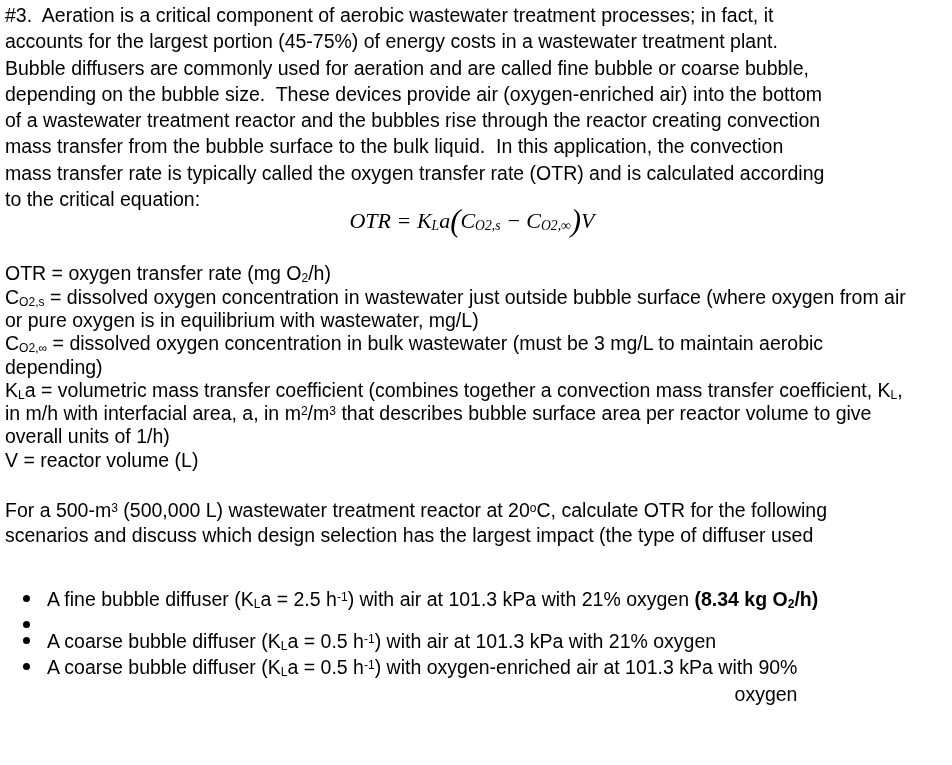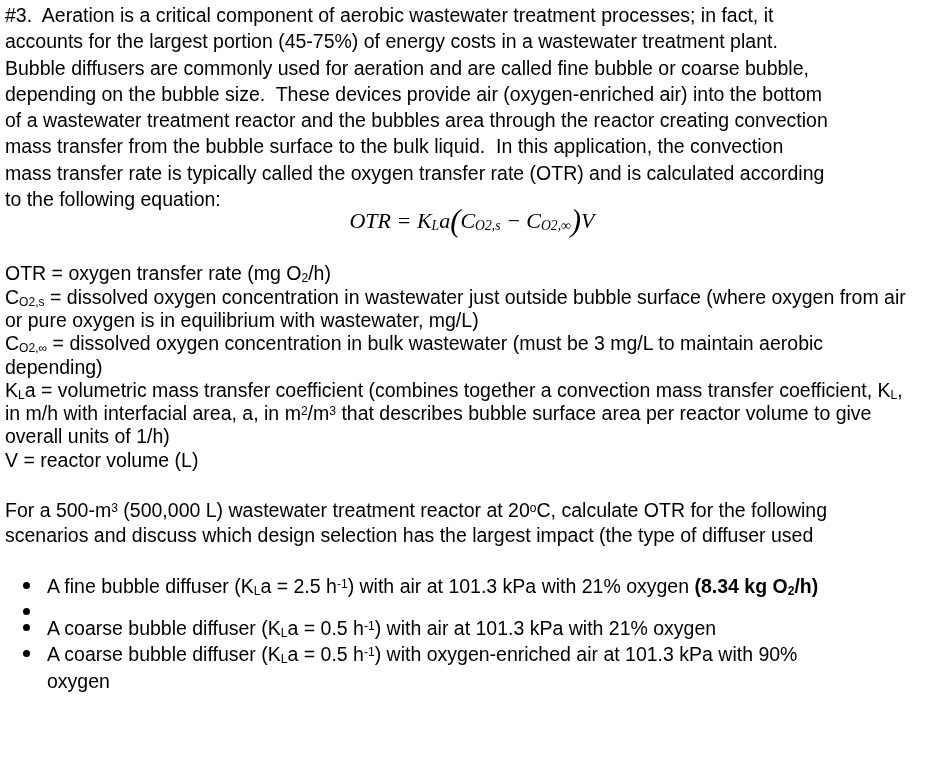--- a/index.html
+++ b/index.html
@@ -18,21 +18,21 @@
     margin-top: -8px;
     text-align: center;
     font-family: "Liberation Serif", "DejaVu Serif", serif;
     font-style: italic;
     font-size: 22px;
   }
   .defs { margin-top: 24px; }
   .defs .line { line-height: 23.3px; }
   .scenario { margin-top: 26px; }
   .scenario .line { line-height: 25.4px; }
-  .bullets { margin-top: 24px; }
+  .bullets { margin-top: 37px; text-align: right; }
   .bullet-item { display: flex; align-items: flex-start; }
   .bullet-dot {
     flex: none;
     width: 7px; height: 7px;
     border-radius: 50%;
     background: #000000;
     margin-left: 18px;
     margin-top: 9px;
   }
   .bullet-text { margin-left: 17px; }
@@ -47,24 +47,24 @@
 </head>
 <body>
 
 <div class="doc">
 
   <div class="intro">
     <div class="line">#3.  Aeration is a critical component of aerobic wastewater treatment processes; in fact, it</div>
     <div class="line">accounts for the largest portion (45-75%) of energy costs in a wastewater treatment plant.</div>
     <div class="line">Bubble diffusers are commonly used for aeration and are called fine bubble or coarse bubble,</div>
     <div class="line">depending on the bubble size.  These devices provide air (oxygen-enriched air) into the bottom</div>
-    <div class="line">of a wastewater treatment reactor and the bubbles area through the reactor creating convection</div>
+    <div class="line">of a wastewater treatment reactor and the bubbles rise through the reactor creating convection</div>
     <div class="line">mass transfer from the bubble surface to the bulk liquid.  In this application, the convection</div>
     <div class="line">mass transfer rate is typically called the oxygen transfer rate (OTR) and is calculated according</div>
-    <div class="line">to the following equation:</div>
+    <div class="line">to the critical equation:</div>
   </div>
 
   <div class="equation"><span>OTR = K</span><span class="s-sub">L</span><span>a</span><span class="s-big">(</span><span>C</span><span class="s-sub">O2,s</span><span> − </span><span>C</span><span class="s-sub">O2,∞</span><span class="s-big">)</span><span>V</span></div>
 
   <div class="defs">
     <div class="line"><span>OTR = oxygen transfer rate (mg O</span><span class="s-sub">2</span><span>/h)</span></div>
     <div class="line"><span>C</span><span class="s-sub">O2,s</span><span> = dissolved oxygen concentration in wastewater just outside bubble surface (where oxygen from air</span></div>
     <div class="line"><span>or pure oxygen is in equilibrium with wastewater, mg/L)</span></div>
     <div class="line"><span>C</span><span class="s-sub">O2,∞</span><span> = dissolved oxygen concentration in bulk wastewater (must be 3 mg/L to maintain aerobic</span></div>
     <div class="line"><span>depending)</span></div>

